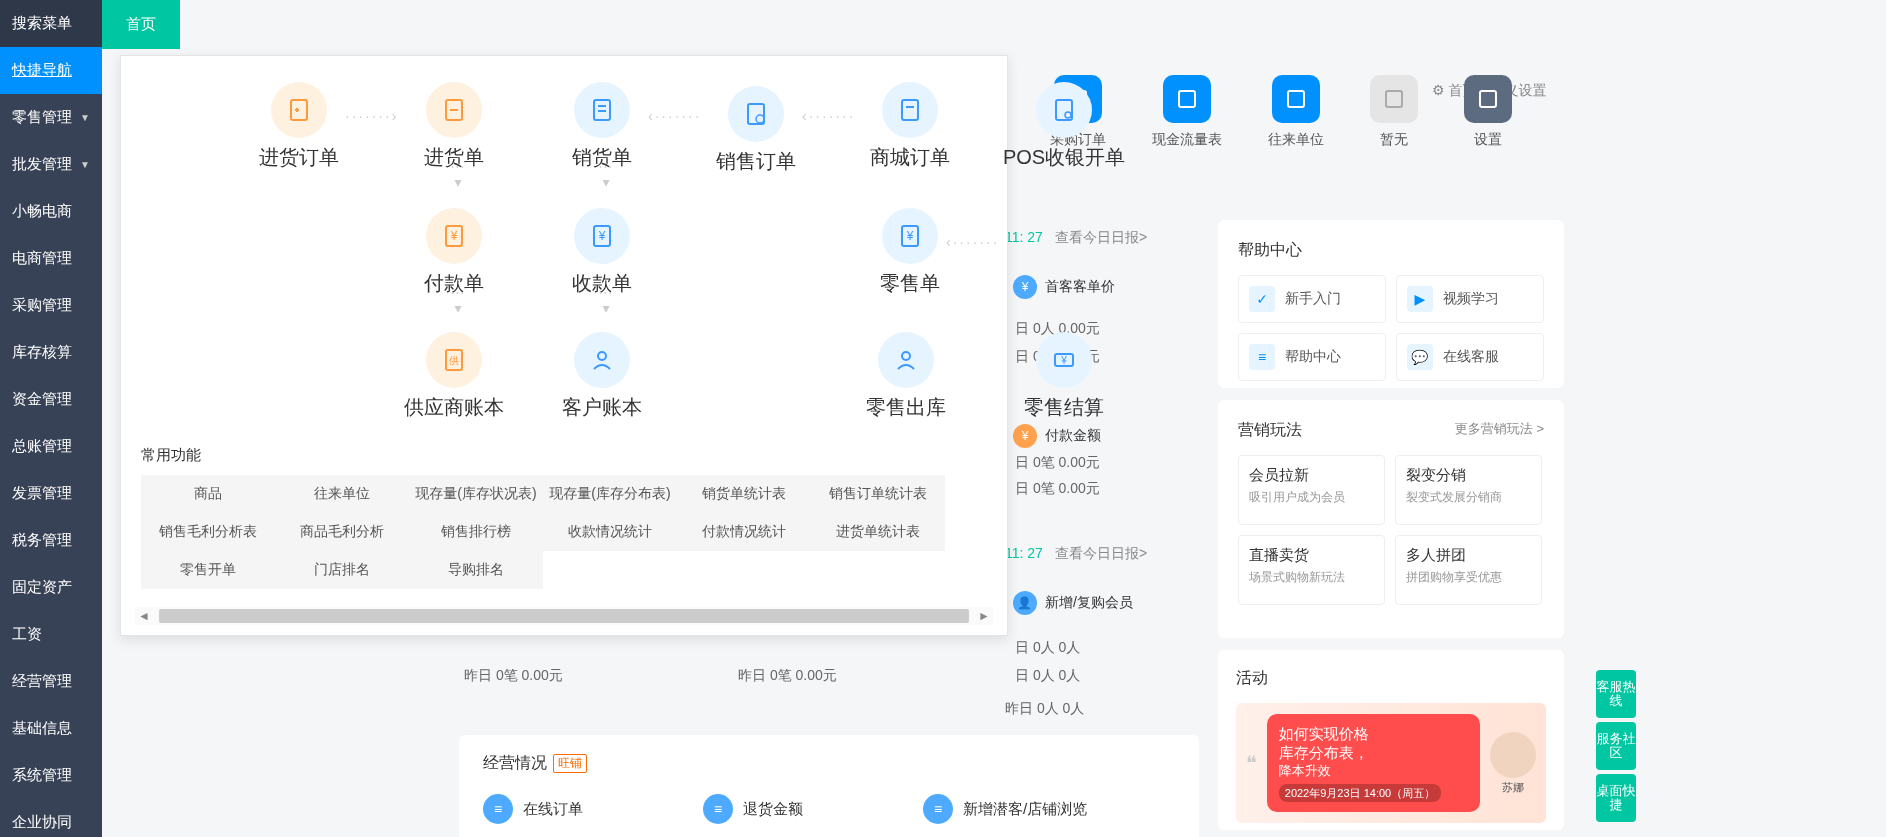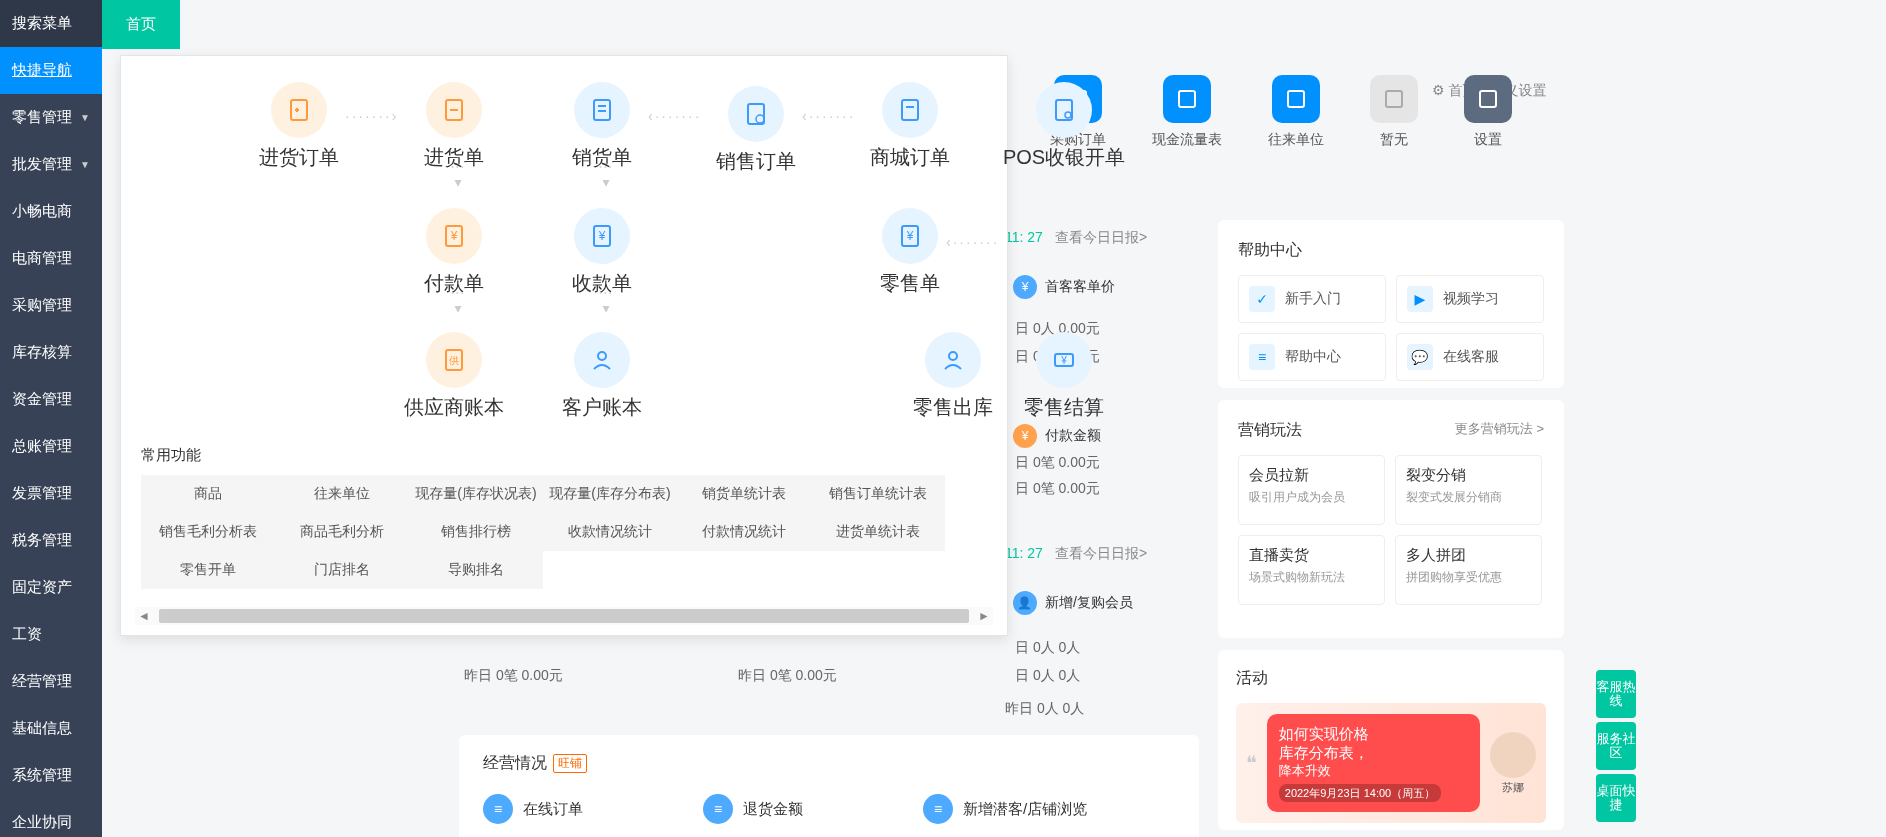--- a/index.html
+++ b/index.html
@@ -264,21 +264,21 @@
       </div>
     <div class="wf-item" style="left:417px;top:276px">
         <div class="wf-circle blue">
           <svg width="26" height="26">
             <circle cx="13" cy="9" r="4" fill="none" stroke="#3c9aff" stroke-width="2"></circle>
             <path d="M5 22 q8 -8 16 0" fill="none" stroke="#3c9aff" stroke-width="2"></path>
           </svg>
         </div>
         <div class="wf-label">客户账本</div>
       </div>
-    <div class="wf-item" style="left:768px;top:276px">
+    <div class="wf-item" style="left:721px;top:276px">
         <div class="wf-circle blue">
           <svg width="26" height="26">
             <circle cx="13" cy="9" r="4" fill="none" stroke="#3c9aff" stroke-width="2"></circle>
             <path d="M5 22 q8 -8 16 0" fill="none" stroke="#3c9aff" stroke-width="2"></path>
           </svg>
         </div>
         <div class="wf-label">零售出库</div>
       </div>
     <div class="wf-item" style="left:879px;top:276px">
         <div class="wf-circle blue">

